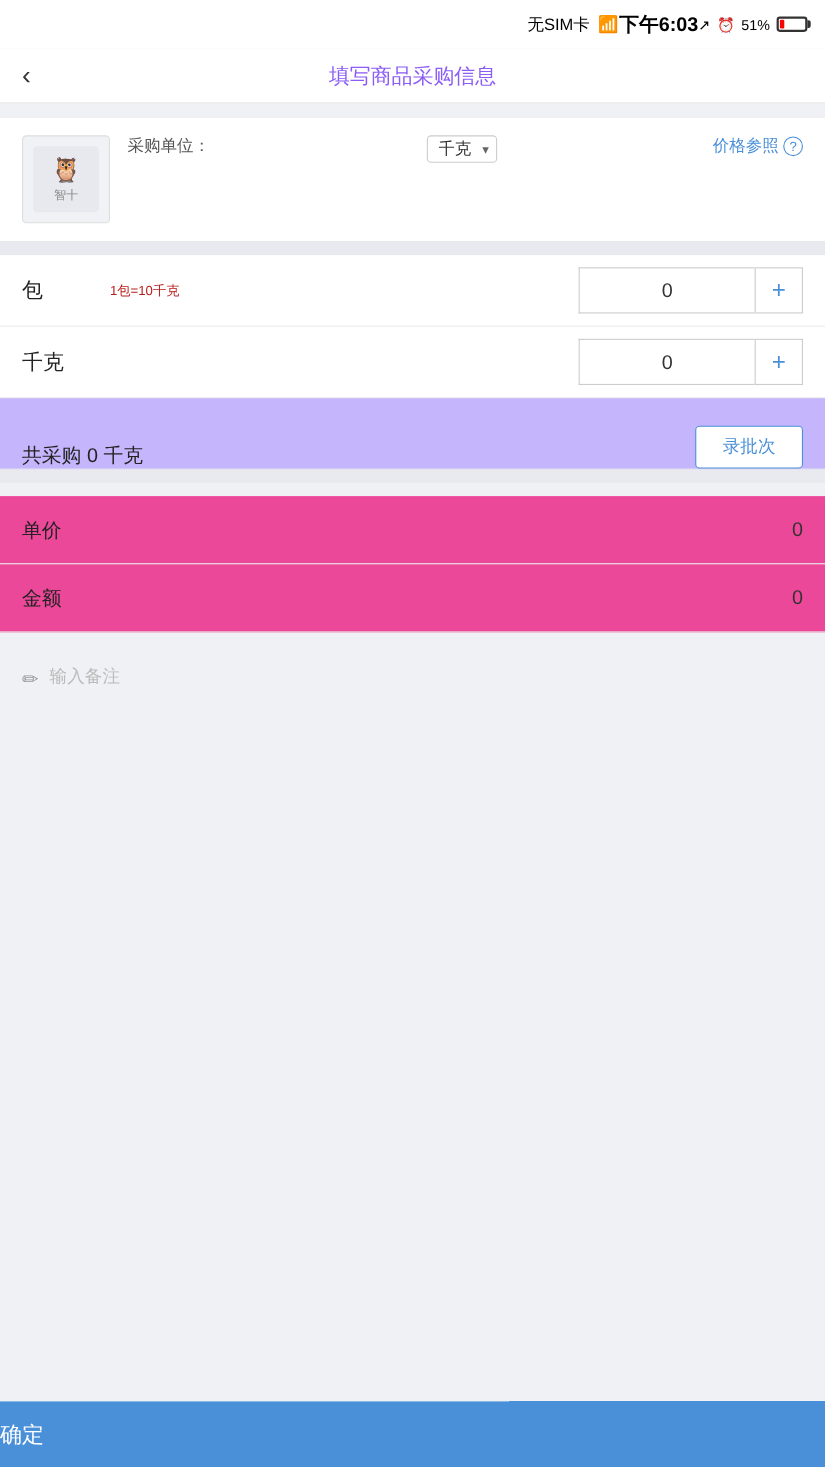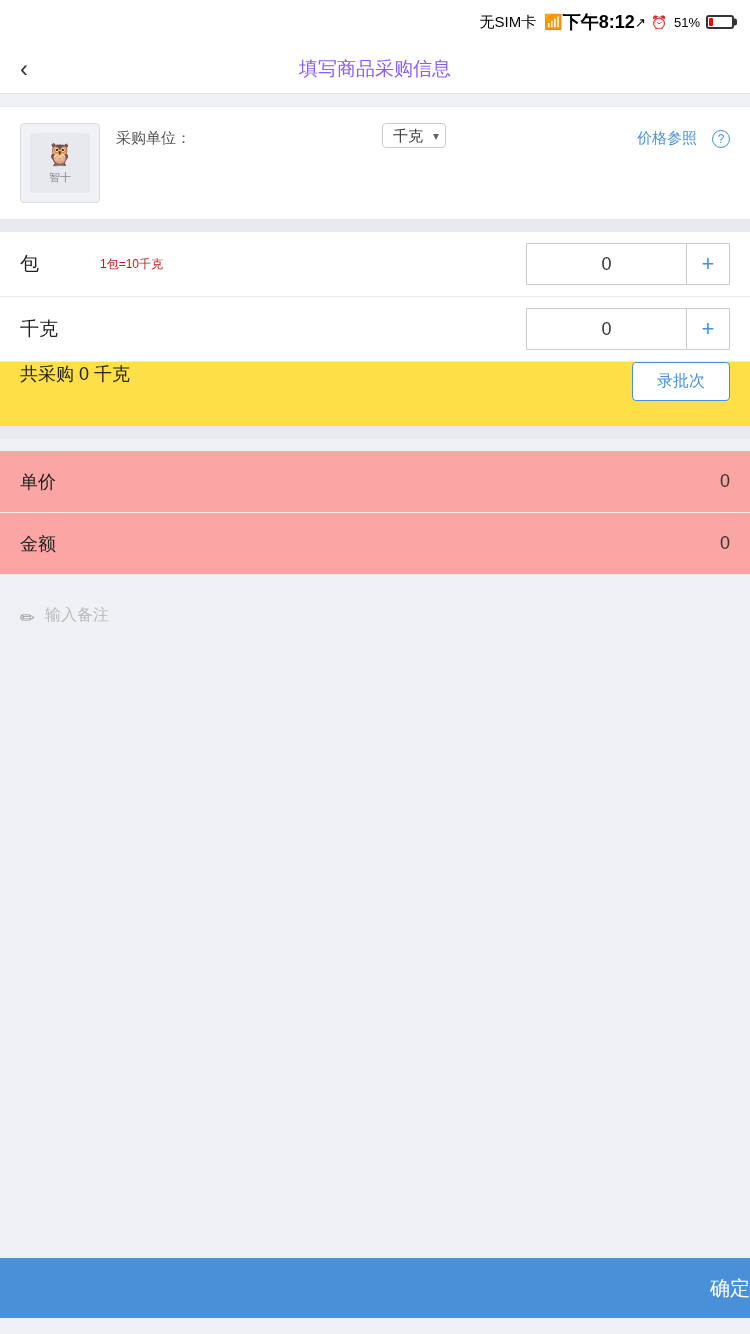--- a/index.html
+++ b/index.html
@@ -113,21 +113,21 @@
     .edit-btn {
       font-size: 14px;
       color: #4a90d9;
       display: flex;
       align-items: center;
       gap: 3px;
       cursor: pointer;
     }
     .unit-row {
       display: flex;
-      align-items: flex-end;
+      align-items: flex-start;
       justify-content: space-between;
     }
     .unit-label { font-size: 15px; color: #555; }
     .unit-select {
       border: 1px solid #ccc;
       border-radius: 4px;
       padding: 3px 22px 3px 10px;
       font-size: 15px;
       color: #333;
       background: #fff;
@@ -149,21 +149,21 @@
       font-size: 12px;
       color: #666;
       pointer-events: none;
     }
     .price-ref {
       font-size: 15px;
       color: #4a90d9;
       cursor: pointer;
       display: flex;
       align-items: center;
-      gap: 15px;
+      gap: 4px;
     }
     .price-ref-help {
       width: 18px; height: 18px;
       border: 1.5px solid #4a90d9;
       border-radius: 50%;
       display: inline-flex;
       align-items: center;
       justify-content: center;
       font-size: 12px;
       color: #4a90d9;
@@ -221,40 +221,40 @@
       align-items: center;
       justify-content: center;
       font-size: 22px;
       color: #4a90d9;
       cursor: pointer;
     }
 
     
     .summary-row {
       display: flex;
-      align-items: flex-start;
+      align-items: flex-end;
       justify-content: space-between;
       padding: 0 20px;
       height: 65px;
-      background: #fde047;
+      background: #c4b5fd;
       border-bottom: 1px solid #ebebeb;
     }
     .summary-text { font-size: 18px; color: #222; }
     .batch-btn {
       border: 1.5px solid #4a90d9;
       color: #4a90d9;
       background: #fff;
       border-radius: 4px;
       padding: 8px 24px;
       font-size: 16px;
       cursor: pointer;
     }
 
     
-    .price-section { background: #fca5a5; margin-top: 12px; }
+    .price-section { background: #ec4899; margin-top: 12px; }
     .price-row {
       display: flex;
       align-items: center;
       justify-content: space-between;
       padding: 0 20px;
       height: 62px;
       border-bottom: 1px solid #ebebeb;
     }
     .price-label { font-size: 18px; color: #222; }
     .price-value { font-size: 18px; color: #333; }
@@ -274,45 +274,45 @@
 
     
     .bottom-space {
       height: 200px;
       background: #f0f1f5;
     }
 
     
     .confirm-bar {
       position: fixed;
-      bottom: 16px;
+      bottom: 0;
       left: 0;
       width: 750px;
       height: 60px;
       background: #4a90d9;
       display: flex;
       align-items: center;
-      justify-content: flex-end;
+      justify-content: flex-start;
       cursor: pointer;
     }
     .confirm-text {
       font-size: 20px;
       color: #fff;
       font-weight: 500;
     }
   </style>
 </head>
 <body>
 
 <div class="status-bar">
   <div class="status-left">
     <span>无SIM卡</span>
     <span>📶</span>
   </div>
-  <div class="status-center">下午8:12</div>
+  <div class="status-center">下午6:03</div>
   <div class="status-right">
     <span>↗</span>
     <span>⏰</span>
     <span>51%</span>
     <span class="battery-icon">
       <span class="battery-fill"></span>
     </span>
   </div>
 </div>
 

